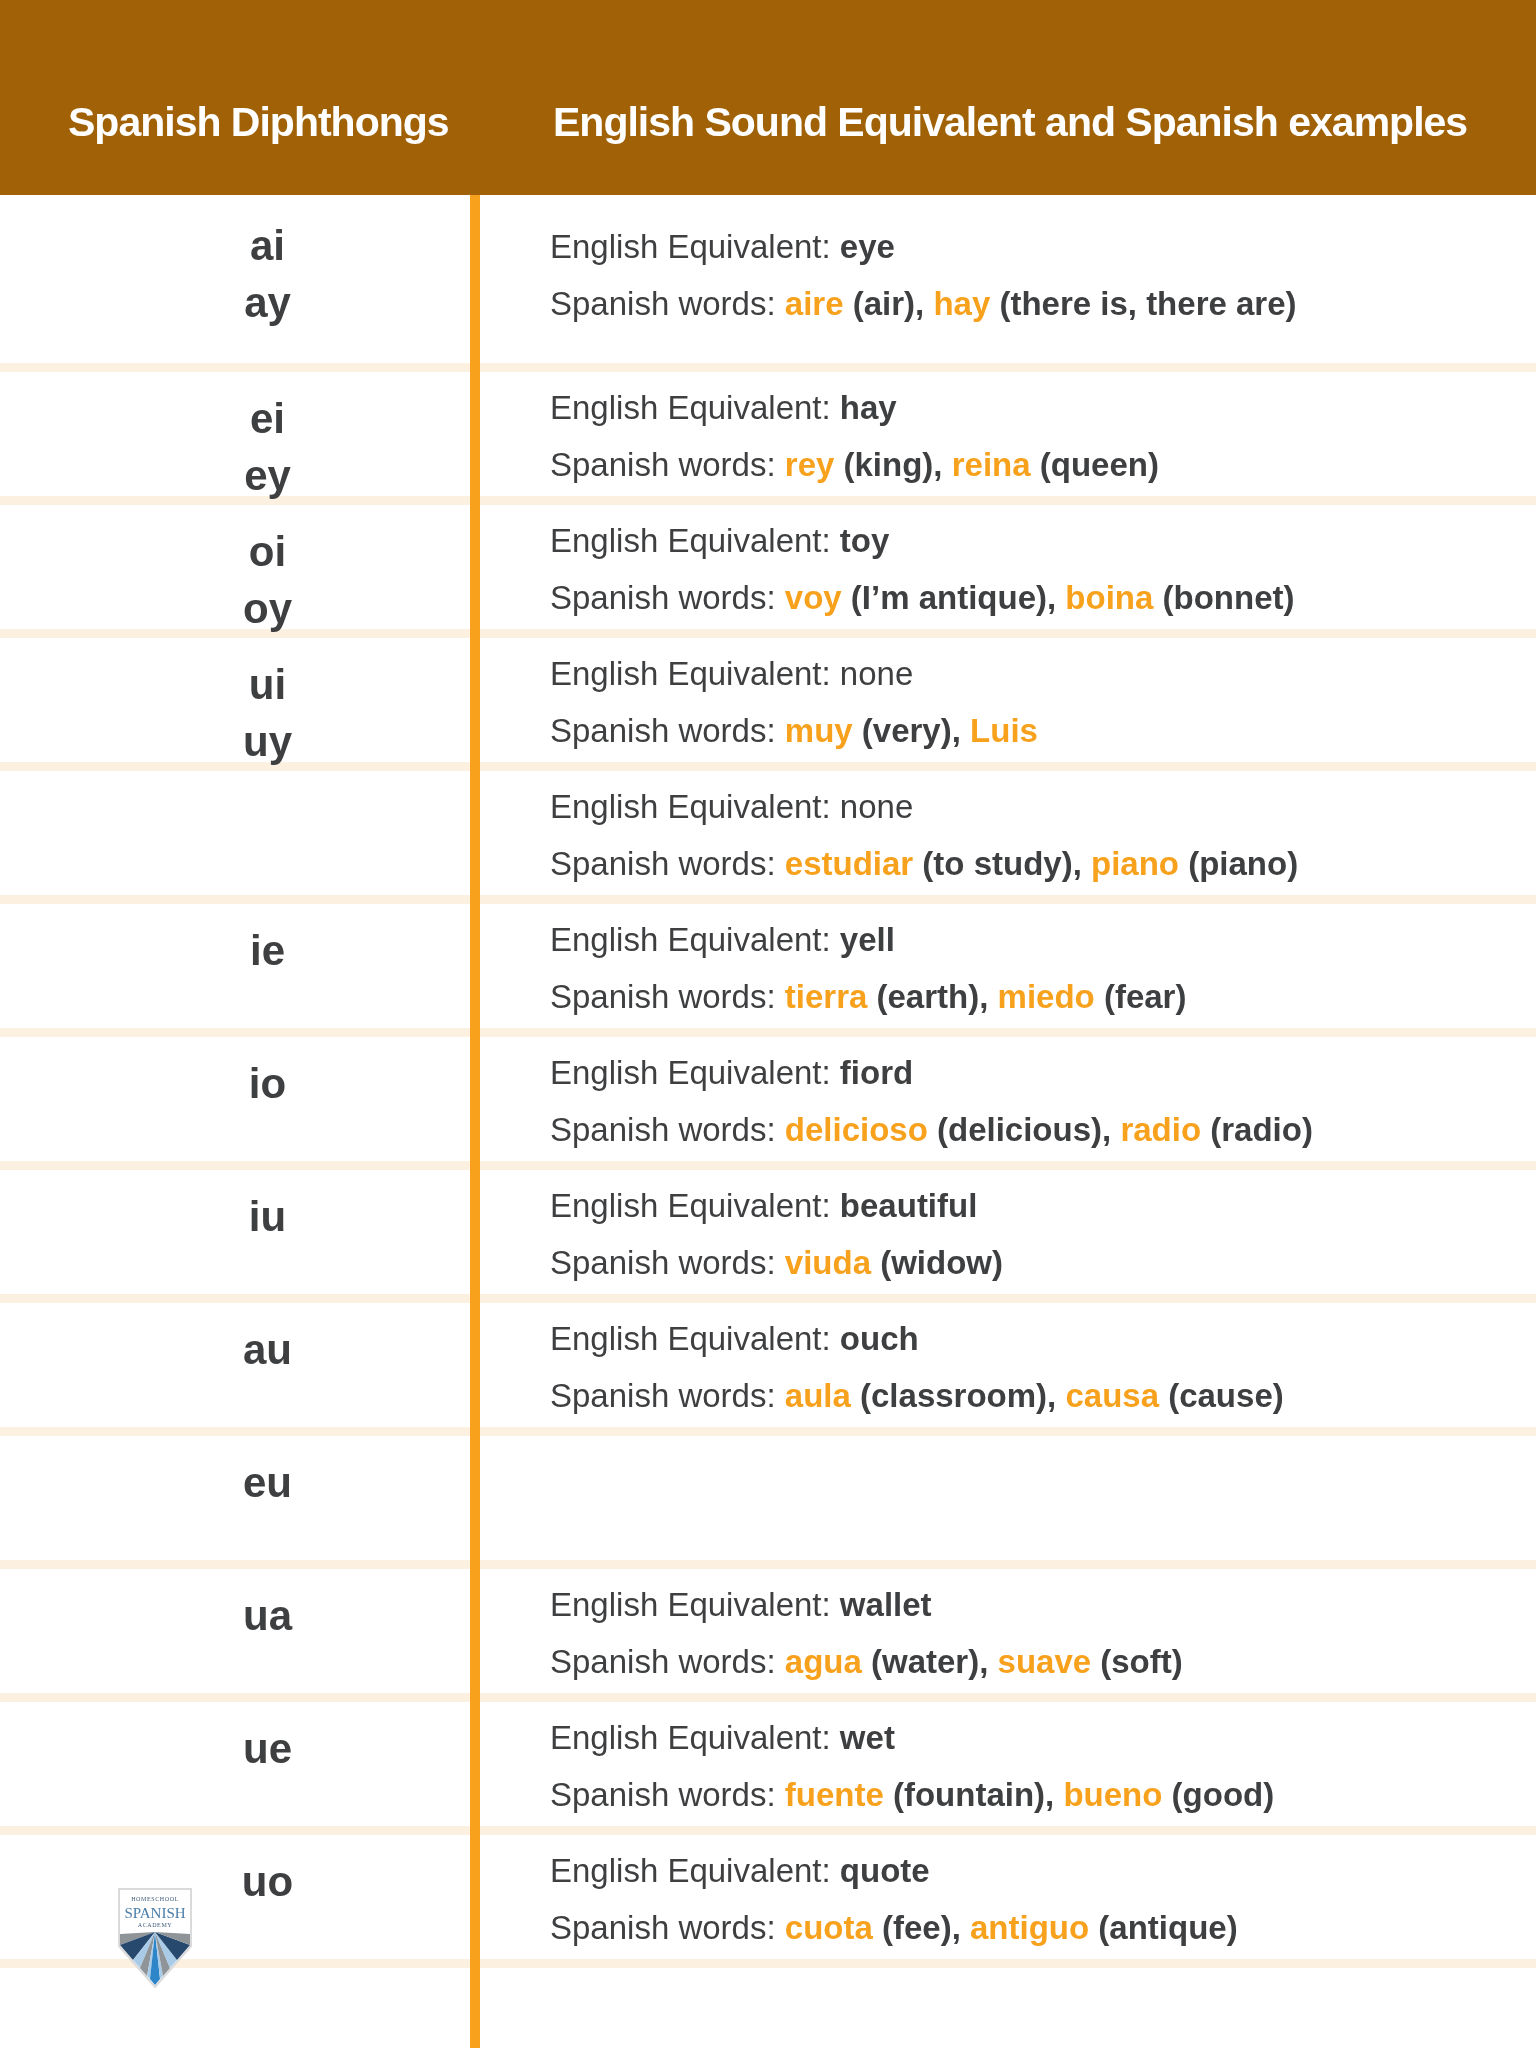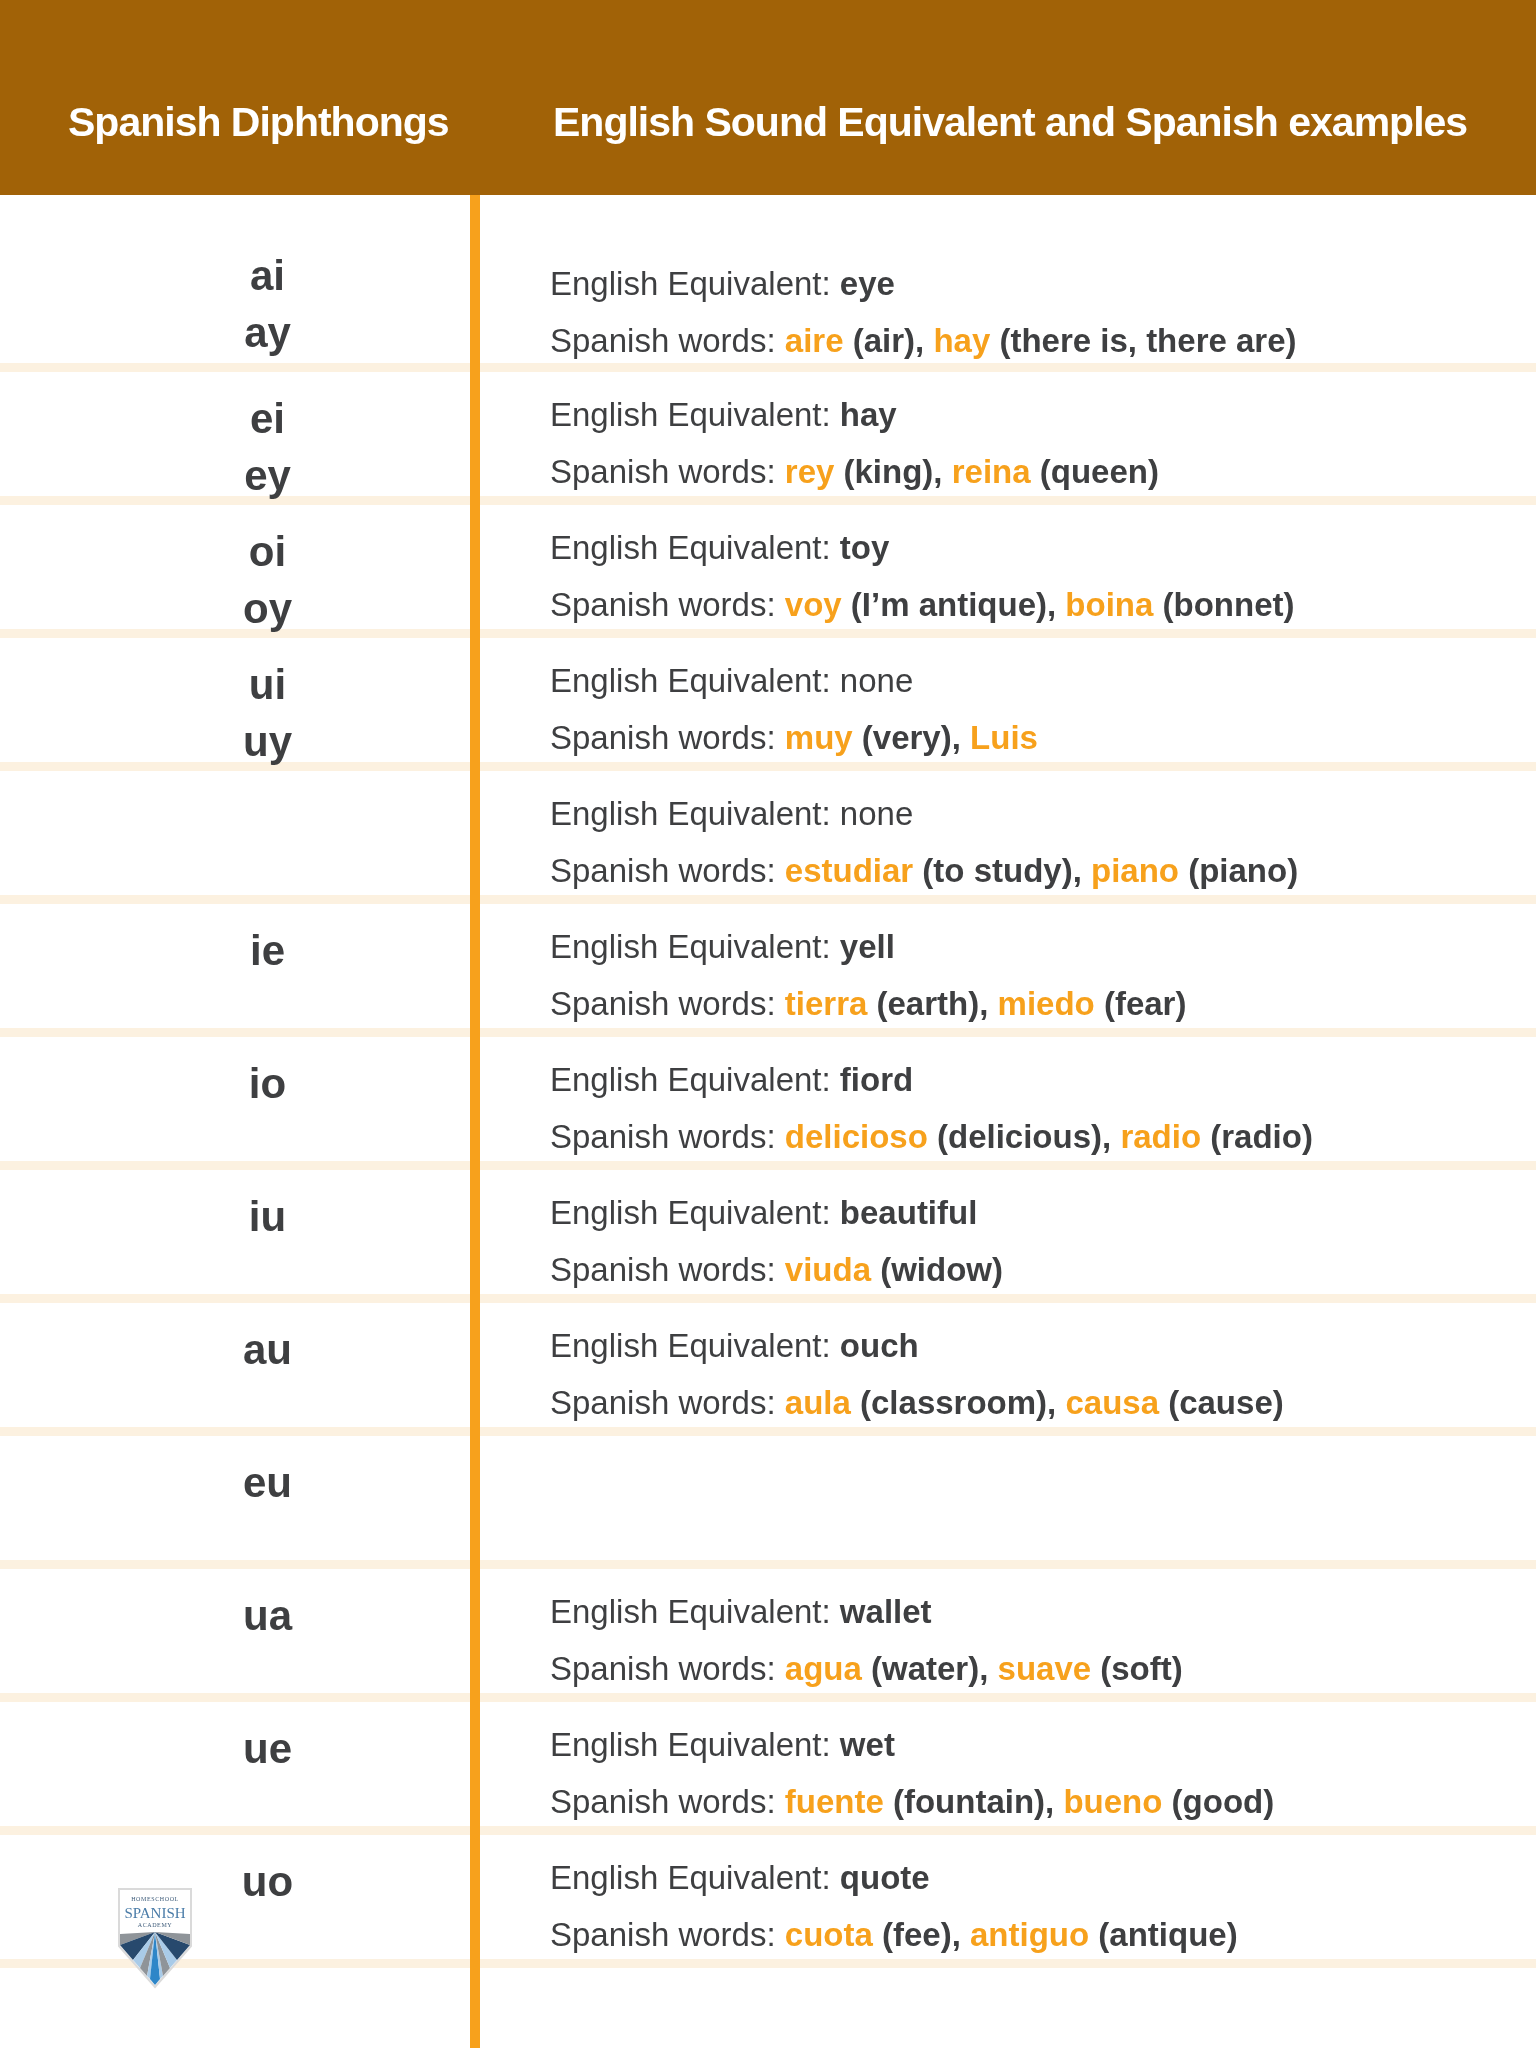--- a/index.html
+++ b/index.html
@@ -24,30 +24,30 @@
     position:absolute;left:470px;top:195px;width:10px;height:1853px;
     background:#F7A11C;
   }
   
   .rows{position:absolute;top:195px;left:0;width:1536px;}
   .row{
     position:relative;box-sizing:border-box;height:133px;
     border-bottom:9px solid #FCF1E0;background:#ffffff;
   }
   .row.first{height:177px;}
-  .row.first .dcol,.row.first .tcol{padding-top:52px;}
+  .row.first .dcol,.row.first .tcol{padding-top:22px;}
   .dcol{
     position:absolute;left:150px;top:0;width:235px;text-align:center;
     padding-top:18px;
   }
   .dip{
     font-size:42px;font-weight:bold;color:#3E3F41;line-height:57px;
     letter-spacing:0px;
   }
-  .tcol{position:absolute;left:550px;top:8px;right:20px;padding-top:6px;}
+  .tcol{position:absolute;left:550px;top:1px;right:20px;padding-top:6px;}
   .line{
     font-size:33px;color:#3E3F41;line-height:57px;height:57px;
     white-space:nowrap;
   }
   .line.small{font-size:27px;}
   .b{font-weight:bold;}
   .es{color:#F7A11C;font-weight:bold;}
   
   .logo{position:absolute;left:116px;top:1886px;width:78px;height:104px;}
 </style>

